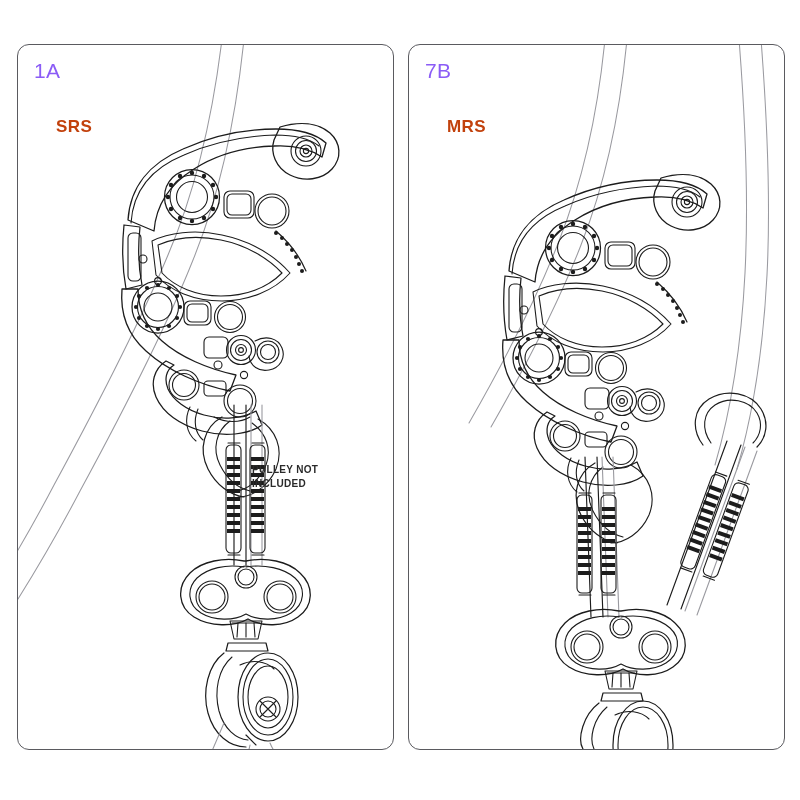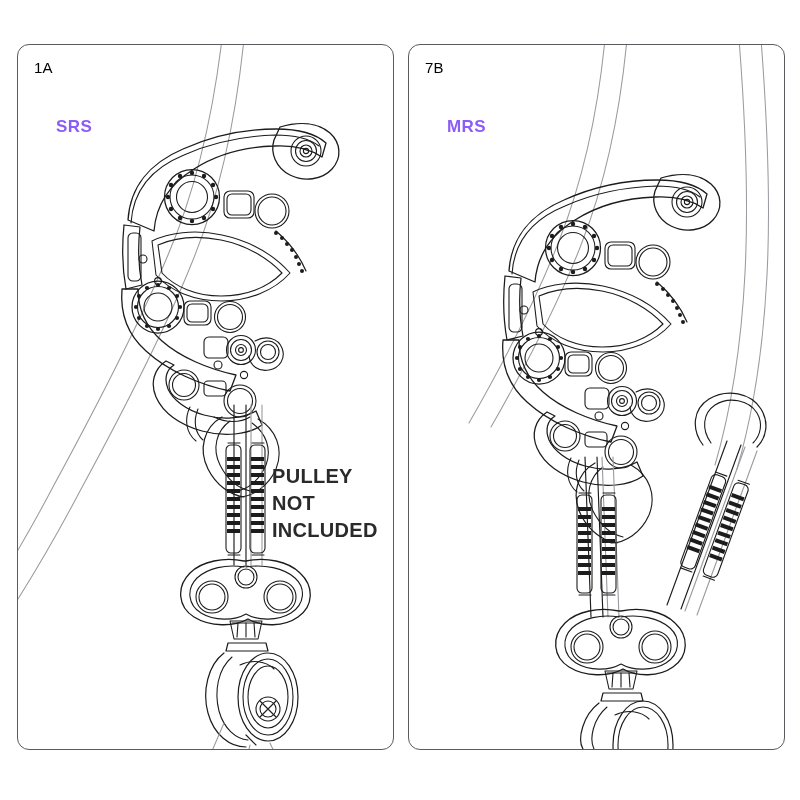--- a/index.html
+++ b/index.html
@@ -7,28 +7,28 @@
        font-family:"Liberation Sans","DejaVu Sans",sans-serif;}
   .sheet{position:relative;width:800px;height:800px;background:#ffffff;}
 
   .panel{position:absolute;top:44px;height:704px;
          border:1.4px solid #5a5a5f;border-radius:12px;
          background:#ffffff;overflow:hidden;}
   #panel-a{left:17px;width:375px;}
   #panel-b{left:408px;width:375px;}
 
   .panel-id{position:absolute;left:16px;top:14px;
-            font-size:15px;color:#000000;letter-spacing:.2px;}
+            font-size:21px;color:#8b5cf6;letter-spacing:.2px;}
   .panel-title{position:absolute;left:38px;top:72px;
-               font-size:17px;font-weight:bold;color:#8b5cf6;
+               font-size:17px;font-weight:bold;color:#c2410c;
                letter-spacing:.4px;}
 
-  .note{position:absolute;font-size:20px;font-weight:bold;
+  .note{position:absolute;font-size:10px;font-weight:bold;
         color:#2a2a2a;line-height:1.35;letter-spacing:.3px;
-        white-space:pre-line;padding-left:20px;}
+        white-space:pre-line;}
   #note-a{left:234px;top:418px;}
 
   .art{position:absolute;left:0;top:0;}
 </style>
 </head>
 <body>
 
 <div class="sheet">
 
   <div class="panel" id="panel-a">

